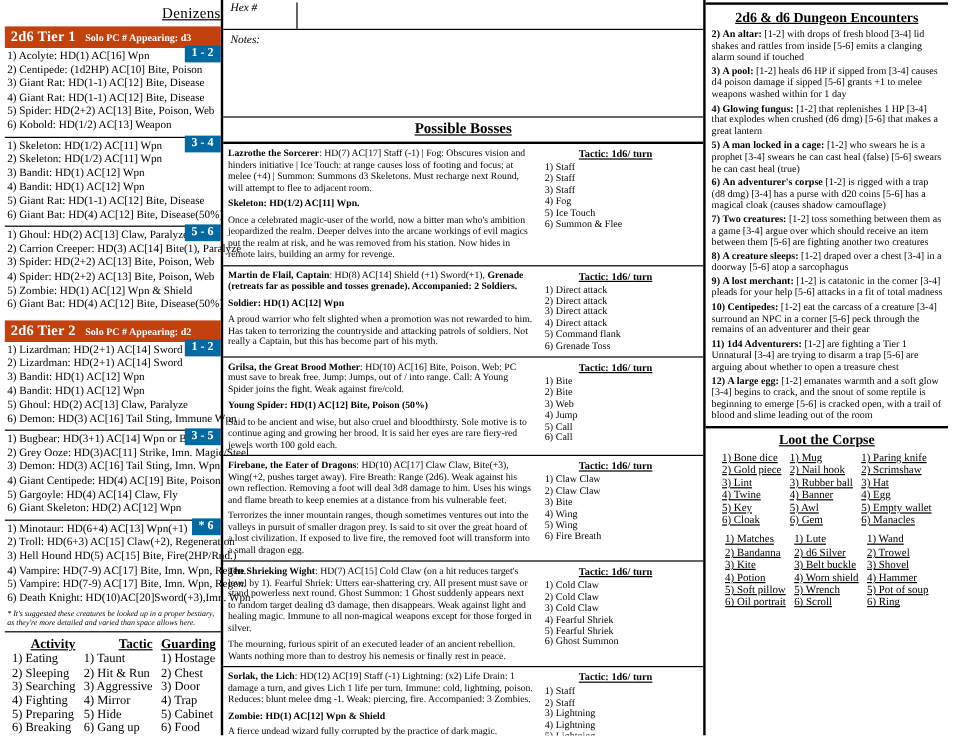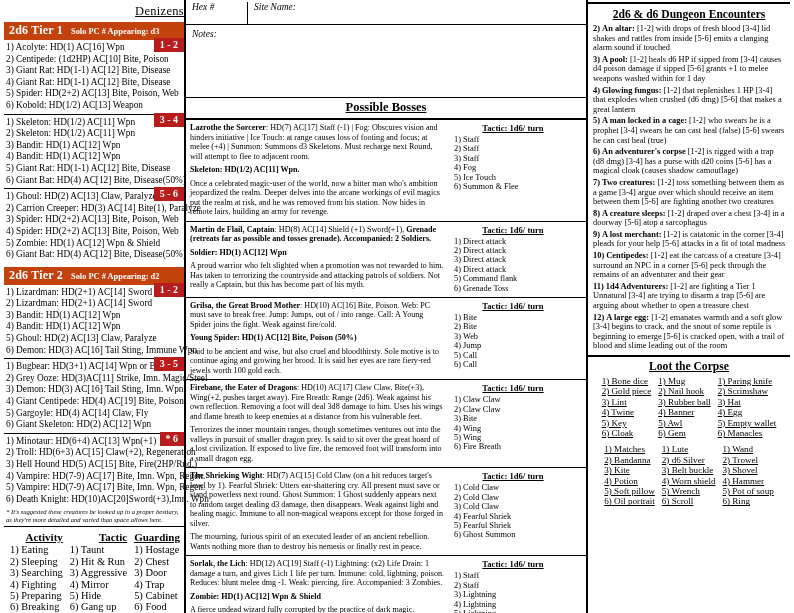--- a/index.html
+++ b/index.html
@@ -42,21 +42,21 @@
     padding:1px 5px 2px 5px;
     margin-top:1px;
   }
   .tier-band .t-main{font-weight:bold;font-size:12px;letter-spacing:.2px;}
   .tier-band .t-sub{font-weight:bold;font-size:8.4px;}
 
   .grp{position:relative;}
   .grp + .grp{border-top:1.5px solid #000;margin-top:2px;padding-top:2px;}
   .range-tag{
     position:absolute;right:0;top:-2px;
-    background:#b91c1c;color:#fff;font-weight:bold;font-size:10px;
+    background:#0369a1;color:#fff;font-weight:bold;font-size:10px;
     padding:1px 6px 2px 6px;z-index:4;
   }
   .mon{
     font-size:9.3px;line-height:11.6px;white-space:nowrap;
     padding-left:2px;
   }
   .footnote{
     font-style:italic;font-size:6.6px;line-height:8px;
     padding:3px 2px 2px 2px;
   }
@@ -220,21 +220,20 @@
         <div>5) Cabinet</div>
         <div>6) Food</div>
       </div>
     </div>
   </div>
 
   <div class="col-mid">
 
     <div class="hdr-row">
       <div class="hdr-cell" style="width:62px;border-right:1px solid #000;height:100%;box-sizing:border-box;">Hex #</div>
-      <div class="hdr-cell" style="flex:1;height:100%;box-sizing:border-box;">Site Name:</div>
     </div>
     <div class="hr-thin"></div>
 
     <div class="notes-area">
       <div class="notes-lbl">Notes:</div>
     </div>
     <div class="hr-thin"></div>
 
     <div class="bosses-title">Possible Bosses</div>
     <div class="hr-thick"></div>

